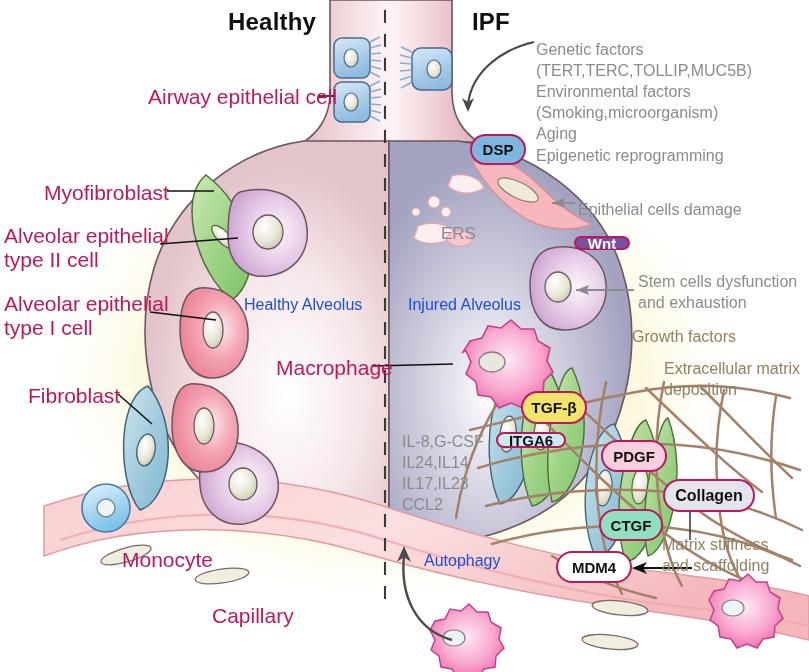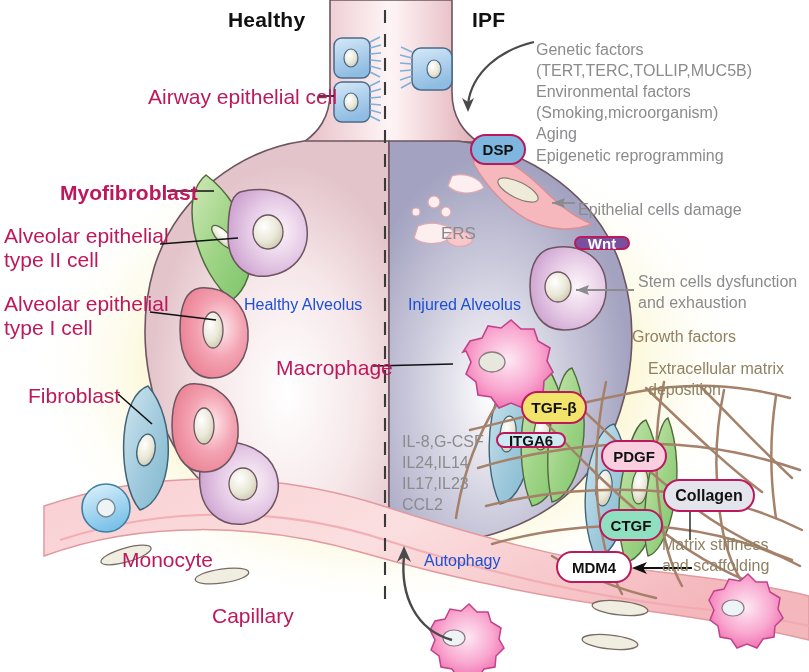--- a/index.html
+++ b/index.html
@@ -1,20 +1,20 @@
 <!DOCTYPE html>
 <html><head>
 <meta charset="utf-8">
 <style>
   html,body{margin:0;padding:0;background:#ffffff;}
   body{width:809px;height:672px;overflow:hidden;
        font-family:"Liberation Sans","DejaVu Sans",sans-serif;}
   #stage{position:relative;width:809px;height:672px;background:#fff;}
   svg.layer{position:absolute;left:0;top:0;width:809px;height:672px;}
-  .hdr{position:absolute;font-weight:bold;font-size:21px;color:#111;letter-spacing:.2px;}
+  .hdr{position:absolute;font-weight:bold;font-size:24px;color:#111;letter-spacing:.2px;}
   .lbl{position:absolute;font-size:21px;color:#be185d;line-height:1.16;white-space:pre;}
   .gray{position:absolute;font-size:16px;color:#8b8b8e;line-height:1.32;white-space:pre;margin-top:7px;}
   .tan{position:absolute;font-size:16px;color:#1d4ed8;white-space:pre;}
   .tanblk{position:absolute;font-size:16px;color:#8f8161;line-height:1.33;white-space:pre;}
   .badge{position:absolute;display:flex;align-items:center;justify-content:center;
          font-weight:bold;color:#111;border:2px solid #be185d;border-radius:999px;
          box-sizing:border-box;}
 </style>
 </head>
 <body>
@@ -297,21 +297,21 @@
     <line x1="692" y1="568" x2="640" y2="568" stroke="#111" stroke-width="2.2"></line>
     <path d="M632,568 l15,-6 l-4,6 l4,6 Z" fill="#111"></path>
 
     <line x1="690" y1="512" x2="690" y2="540" stroke="#3a3a3a" stroke-width="1.6"></line>
   </svg>
 
   <div class="hdr" style="left:228px;top:8px;">Healthy</div>
   <div class="hdr" style="left:472px;top:8px;">IPF</div>
 
   <div class="lbl" style="left:148px;top:85px;">Airway epithelial cell</div>
-  <div class="lbl" style="left:60px;top:181px;font-weight:bold;">Myofibroblast</div>
+  <div class="lbl" style="left:44px;top:181px;">Myofibroblast</div>
   <div class="lbl" style="left:4px;top:224px;">Alveolar epithelial
 type II cell</div>
   <div class="lbl" style="left:4px;top:292px;">Alveolar epithelial
 type I cell</div>
   <div class="lbl" style="left:28px;top:384px;">Fibroblast</div>
   <div class="lbl" style="left:276px;top:356px;">Macrophage</div>
   <div class="lbl" style="left:122px;top:518px;margin-top:30px;">Monocyte</div>
   <div class="lbl" style="left:212px;top:604px;">Capillary</div>
 
   <div class="tan" style="left:244px;top:296px;">Healthy Alveolus</div>
@@ -320,21 +320,21 @@
   <div class="tan" style="left:424px;top:552px;">Autophagy</div>
 
   <div class="gray" style="left:402px;top:424px;"><span>IL-8,G-CSF</span><br><span>IL24,IL14</span><br><span>IL17,IL23</span><br><span>CCL2</span></div>
 
   <div class="gray" style="left:536px;top:32px;"><span>Genetic factors</span><br><span>(TERT,TERC,TOLLIP,MUC5B)</span><br><span>Environmental factors</span><br><span>(Smoking,microorganism)</span><br><span>Aging</span><br><span>Epigenetic reprogramming</span></div>
 
   <div class="gray" style="left:578px;top:192px;">Epithelial cells damage</div>
   <div class="gray" style="left:638px;top:264px;">Stem cells dysfunction
 and exhaustion</div>
   <div class="tanblk" style="left:632px;top:326px;text-align:center;">Growth factors</div>
-  <div class="tanblk" style="left:648px;top:358px;">Extracellular matrix
+  <div class="tanblk" style="left:664px;top:358px;">Extracellular matrix
 deposition</div>
   <div class="tanblk" style="left:662px;top:534px;">Matrix stiffness
 and scaffolding</div>
 
   <div class="badge" style="left:470px;top:134px;width:56px;height:31px;font-size:15px;background:#7fb6e0;">DSP</div>
 
   <div class="badge" style="left:574px;top:236px;width:56px;height:14px;font-size:15px;background:#7a509e;color:#fff;">Wnt</div>
 
   <div class="badge" style="left:521px;top:391px;width:66px;height:33px;font-size:15.5px;background:#f2e46a;">TGF-β</div>
 

